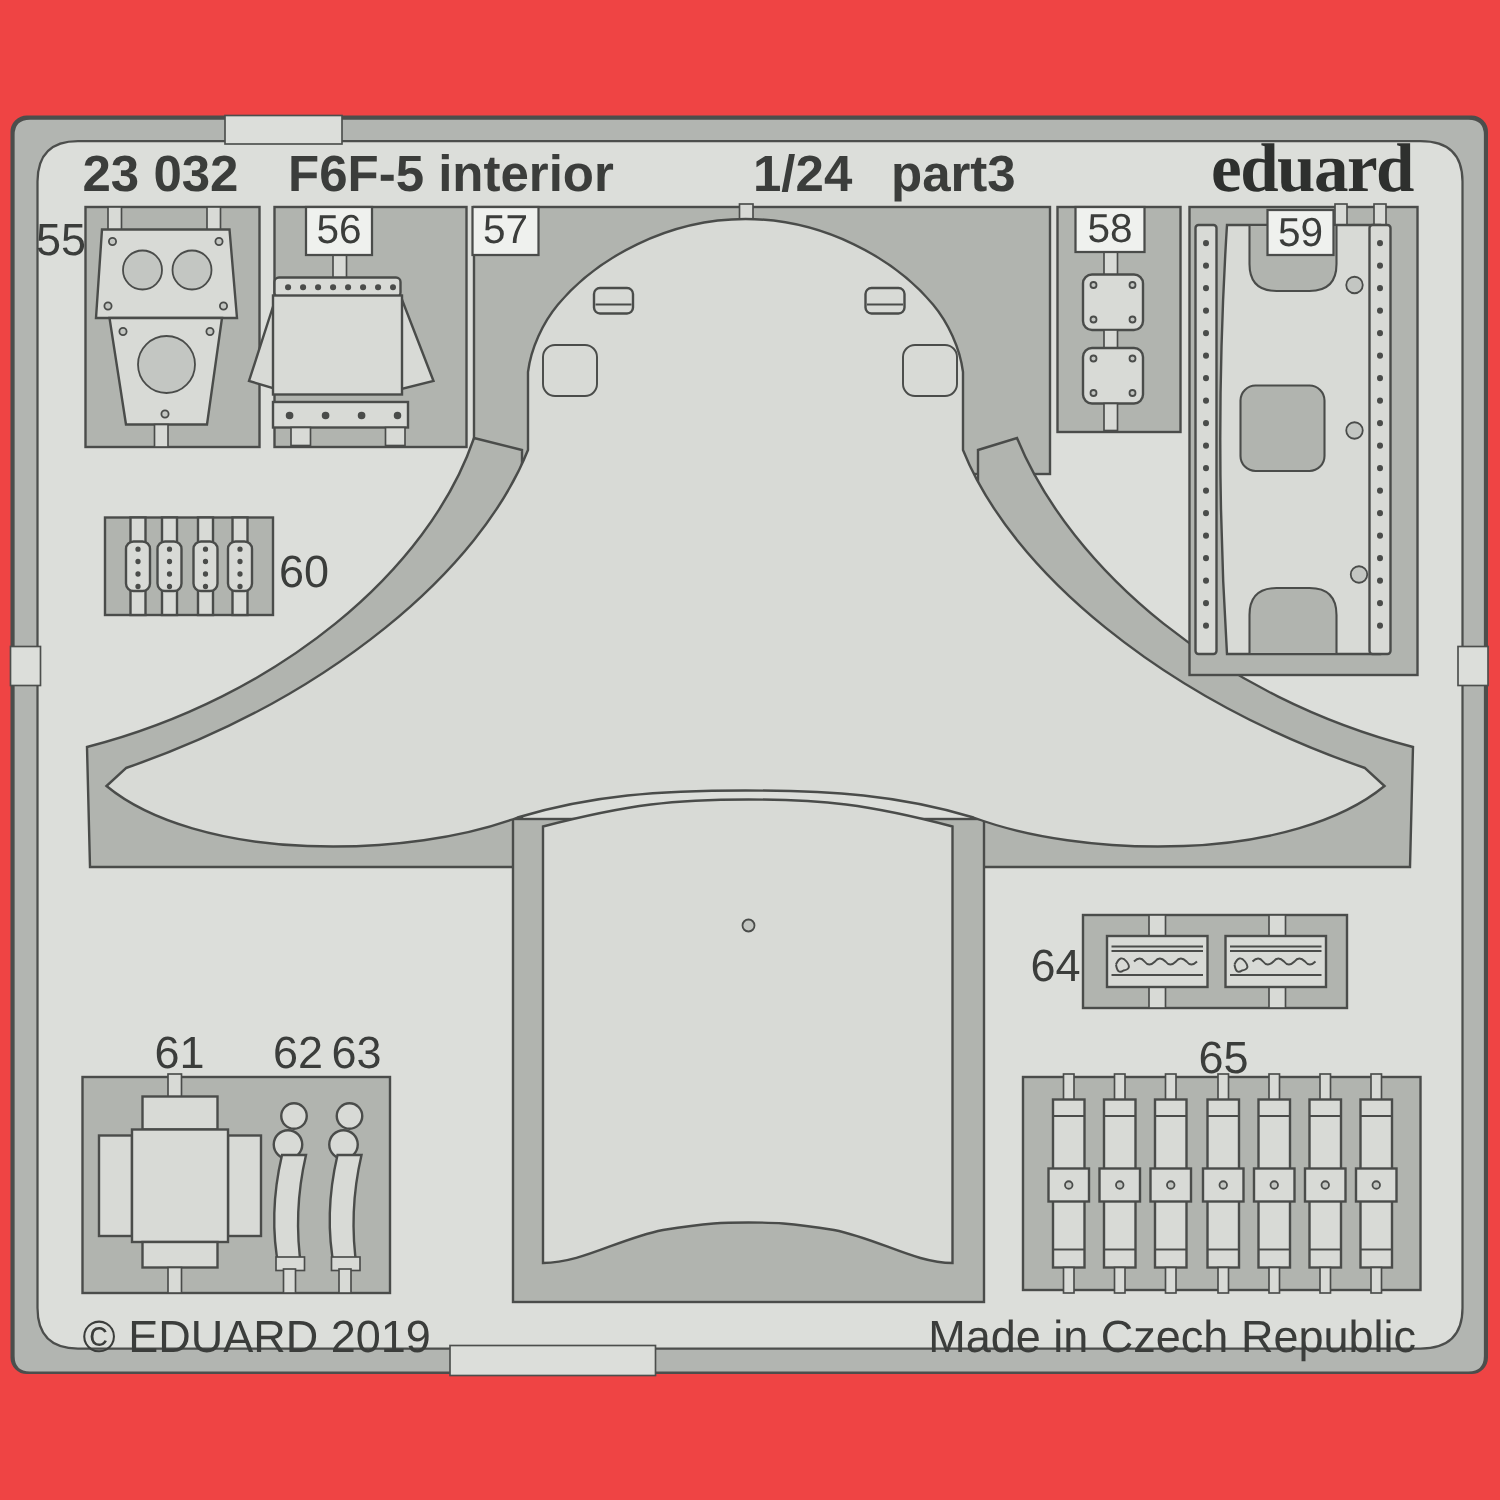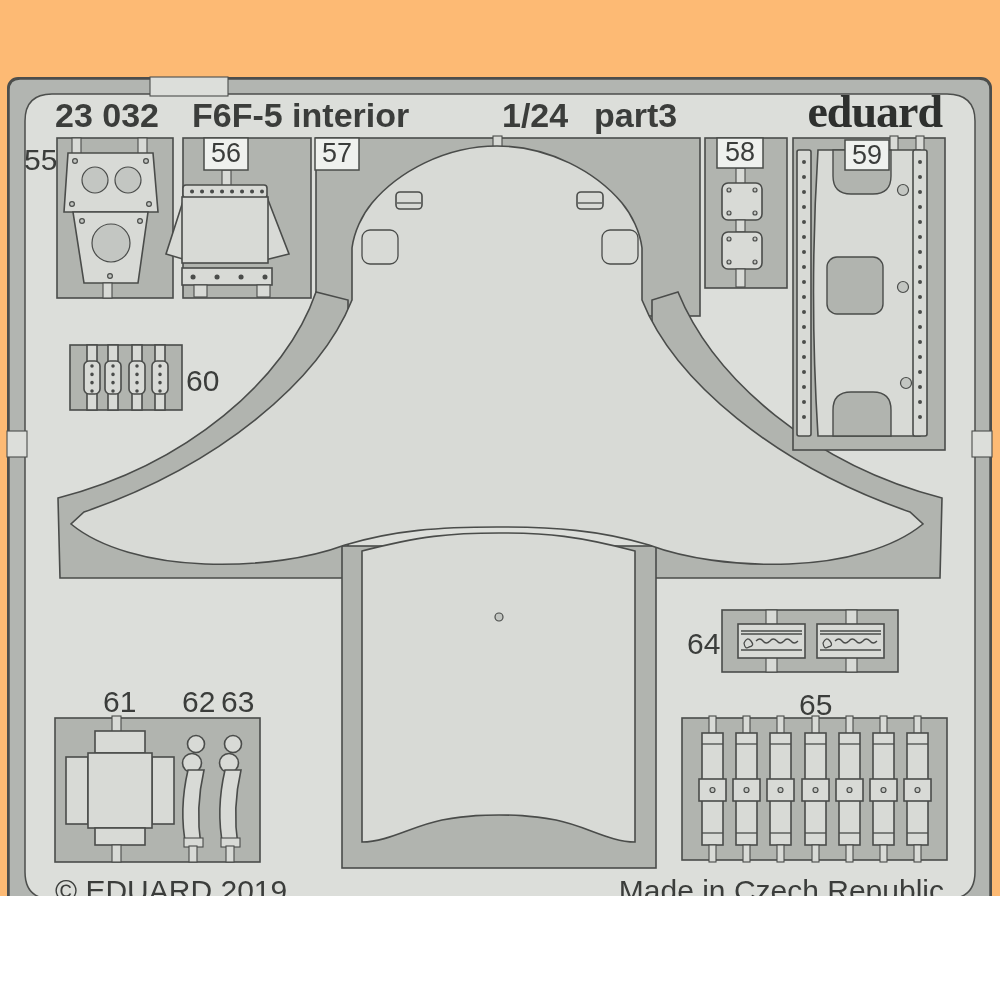--- a/index.html
+++ b/index.html
@@ -1,16 +1,16 @@
 <!DOCTYPE html>
 <html><head>
 <meta charset="utf-8">
 <style>
   html,body{margin:0;padding:0;}
-  .page{width:1000px;height:896px;background:#fdba74;position:relative;overflow:hidden;text-align:right;}
+  .page{width:1000px;height:1000px;background:#ef4444;position:relative;overflow:hidden;text-align:right;}
   svg{display:block;}
   .sheet{fill:#dcdeda;stroke:#4c4e4c;stroke-width:2;}
   .band{fill:#b2b5b1;stroke:#4c4e4c;stroke-width:1.5;fill-rule:evenodd;}
   .gap{fill:#dcdeda;stroke:#4c4e4c;stroke-width:1.1;}
   .dark{fill:#b1b4af;stroke:#4a4c4a;stroke-width:1.6;}
   .part{fill:#d8dad6;stroke:#4a4c4a;stroke-width:1.6;}
   .stem{fill:#d8dad6;stroke:#4a4c4a;stroke-width:1.1;}
   .tab{fill:#eff1ee;stroke:#4a4c4a;stroke-width:1.5;}
   .hole{fill:#c3c6c2;stroke:#4a4c4a;stroke-width:1.2;}
   .engrave{fill:#b1b4af;stroke:#4a4c4a;stroke-width:1.4;}

